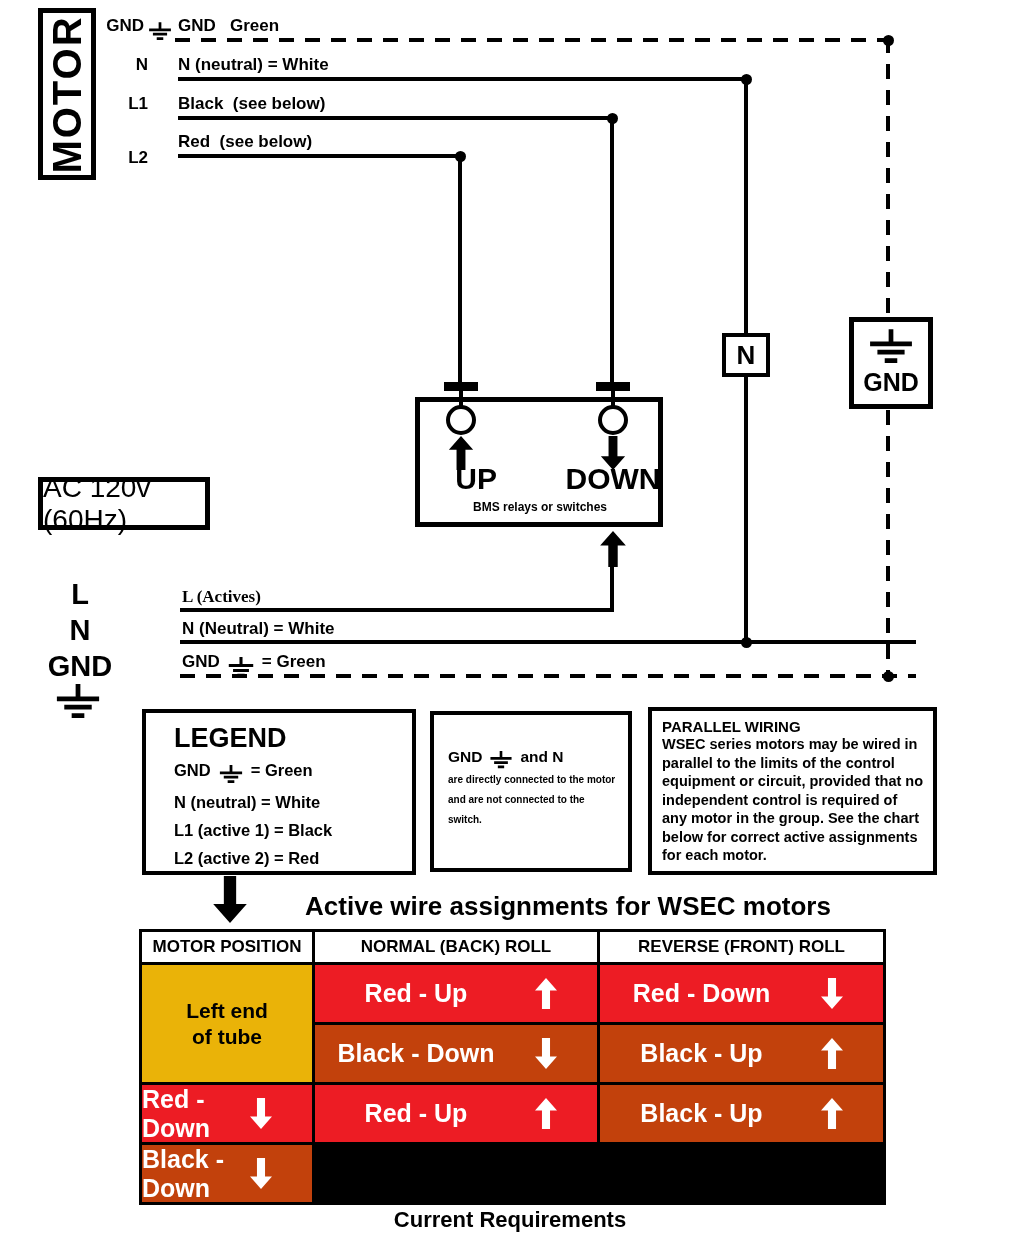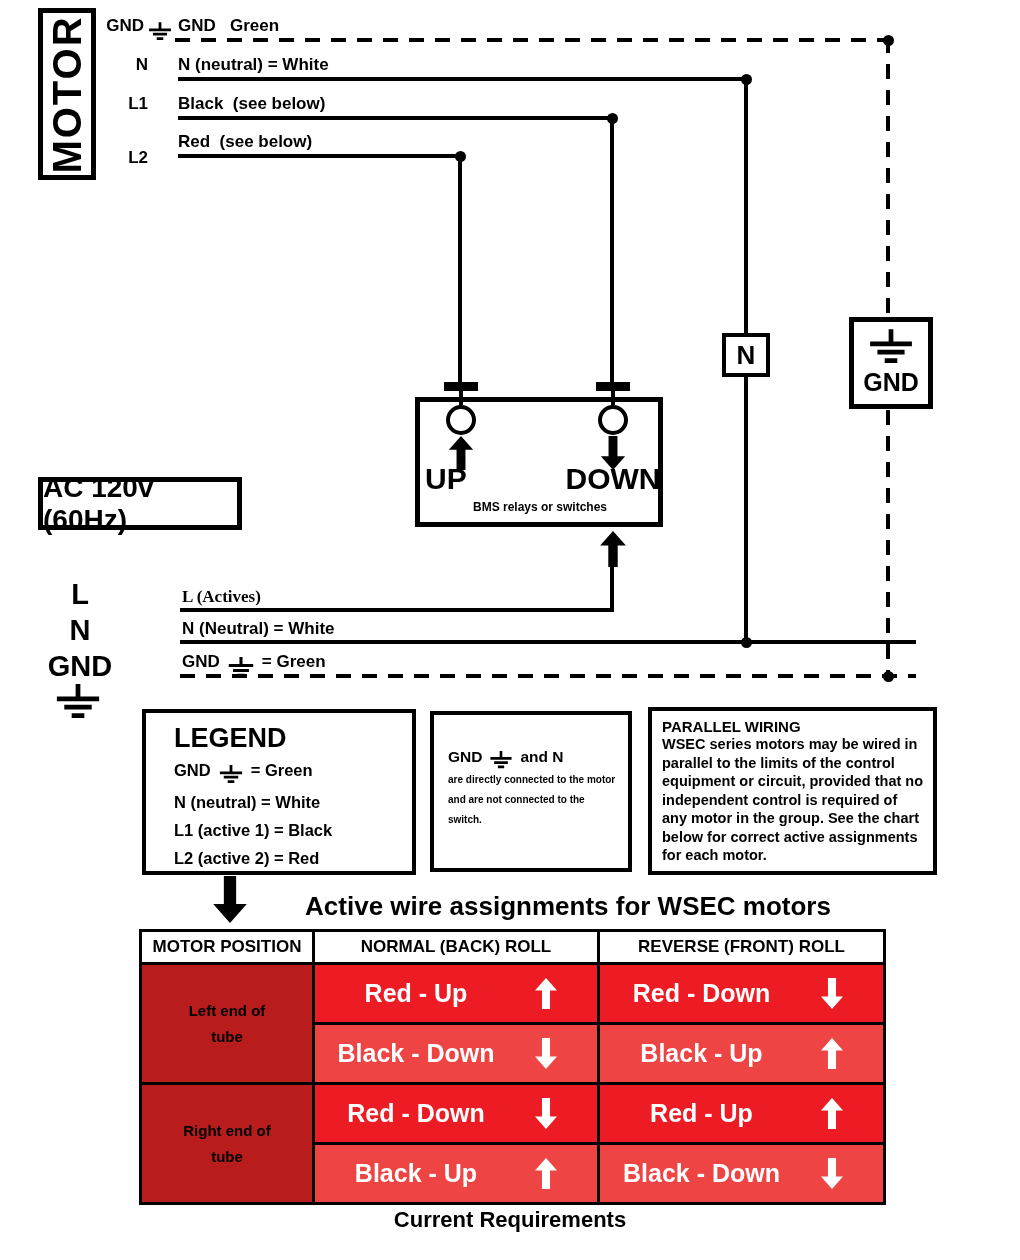--- a/index.html
+++ b/index.html
@@ -19,27 +19,27 @@
   .tbar{position:absolute;width:34px;height:9px;background:#000;}
   .circ{position:absolute;width:22px;height:22px;border:4px solid #000;border-radius:50%;background:#fff;}
   .rot180{transform:rotate(180deg);}
   .iconflex{display:flex;align-items:flex-start;gap:7px;}
   
   #wiretable{position:absolute;left:139px;top:929px;display:grid;
     grid-template-columns:170px 282px 283px;grid-template-rows:30px 57px 57px 57px 57px;
     gap:3px;padding:3px;background:#000;}
   .hcell{background:#fff;display:flex;align-items:center;justify-content:center;
     font-weight:700;font-size:17px;}
-  .pcell{background:#b91c1c;grid-row:span 2;display:flex;align-items:center;justify-content:center;
-    font-weight:700;font-size:15px;line-height:26px;text-align:center;}
+  .pcell{background:#eab308;grid-row:span 2;display:flex;align-items:center;justify-content:center;
+    font-weight:700;font-size:21px;line-height:26px;text-align:center;}
   .pcell span{display:block;max-width:100px;}
   .acell{position:relative;display:flex;align-items:center;justify-content:center;
     padding-right:80px;color:#fff;font-weight:700;font-size:25px;}
   .acell[data-bg="red"]{background:#ED1C24;}
-  .acell[data-bg="black"]{background:#ef4444;}
+  .acell[data-bg="black"]{background:#c2410c;}
   .arr{position:absolute;right:40px;display:flex;}
   .arr[data-dir="down"]{transform:rotate(180deg);}
   .note-body{font-weight:700;}
 </style>
 </head>
 <body>
 
 <div id="stage">
 
   <div class="bx" style="left:38px;top:8px;width:58px;height:172px;display:flex;align-items:center;justify-content:center;">
@@ -92,30 +92,30 @@
   <div class="vline" style="left:459px;top:391px;height:16px;"></div>
   <div class="vline" style="left:611px;top:391px;height:16px;"></div>
   <div class="circ" style="left:446px;top:405px;"></div>
   <div class="circ" style="left:598px;top:405px;"></div>
   <svg class="abs" style="left:448px;top:436px;" width="26" height="34" viewBox="0 0 30 42">
     <path d="M15 0 L30 17 H20.5 V42 H9.5 V17 H0 Z" fill="#000"></path>
   </svg>
   <svg class="abs rot180" style="left:600px;top:436px;" width="26" height="34" viewBox="0 0 30 42">
     <path d="M15 0 L30 17 H20.5 V42 H9.5 V17 H0 Z" fill="#000"></path>
   </svg>
-  <div class="abs" style="left:425px;top:462px;width:72px;text-align:left;font-weight:700;font-size:30px;">UP</div>
+  <div class="abs" style="left:425px;top:462px;width:72px;text-align:right;font-weight:700;font-size:30px;">UP</div>
   <div class="abs" style="left:548px;top:462px;width:130px;text-align:center;font-weight:700;font-size:30px;">DOWN</div>
   <div class="abs" style="left:420px;top:500px;width:240px;text-align:center;font-weight:700;font-size:12px;">BMS relays or switches</div>
 
   <svg class="abs" style="left:598px;top:531px;" width="30" height="36" viewBox="0 0 30 42">
     <path d="M15 0 L30 17 H20.5 V42 H9.5 V17 H0 Z" fill="#000"></path>
   </svg>
   <div class="vline" style="left:610px;top:564px;height:48px;"></div>
 
-  <div class="bx" style="left:38px;top:477px;width:204px;height:53px;display:flex;align-items:center;justify-content:center;font-weight:700;font-size:28px;">AC 120v (60Hz)</div>
+  <div class="bx" style="left:38px;top:477px;width:172px;height:53px;display:flex;align-items:center;justify-content:center;font-weight:400;font-size:28px;">AC 120v (60Hz)</div>
 
   <div class="abs big" style="left:58px;top:578px;width:44px;text-align:center;">L</div>
   <div class="abs big" style="left:58px;top:614px;width:44px;text-align:center;">N</div>
   <div class="abs big" style="left:36px;top:650px;width:88px;text-align:center;">GND</div>
   <svg class="abs" style="left:53px;top:684px;" width="50" height="38" viewBox="0 0 44 36">
     <path d="M22 0 V14 M2 14 H42 M9 22 H35 M16 30 H28" stroke="#000" stroke-width="4.5" fill="none"></path>
   </svg>
 
   <div class="lbl" style="left:182px;top:587px;font-family:Liberation Serif, serif;">L (Actives)</div>
   <div class="hline" style="left:180px;top:608px;width:434px;"></div>
@@ -199,23 +199,20 @@
     </div>
     <div class="acell" data-bg="black">
       <span>Black - Up</span>
       <span class="arr" data-dir="up">
           <svg width="22" height="33" viewBox="0 0 30 42">
             <path d="M15 0 L30 17 H20.5 V42 H9.5 V17 H0 Z" fill="#fff"></path>
           </svg>
         </span>
     </div>
 
-    <div class="pcell">
-        <span>Right end of tube</span>
-      </div>
     <div class="acell" data-bg="red">
       <span>Red - Down</span>
       <span class="arr" data-dir="down">
           <svg width="22" height="33" viewBox="0 0 30 42">
             <path d="M15 0 L30 17 H20.5 V42 H9.5 V17 H0 Z" fill="#fff"></path>
           </svg>
         </span>
     </div>
     <div class="acell" data-bg="red">
       <span>Red - Up</span>

